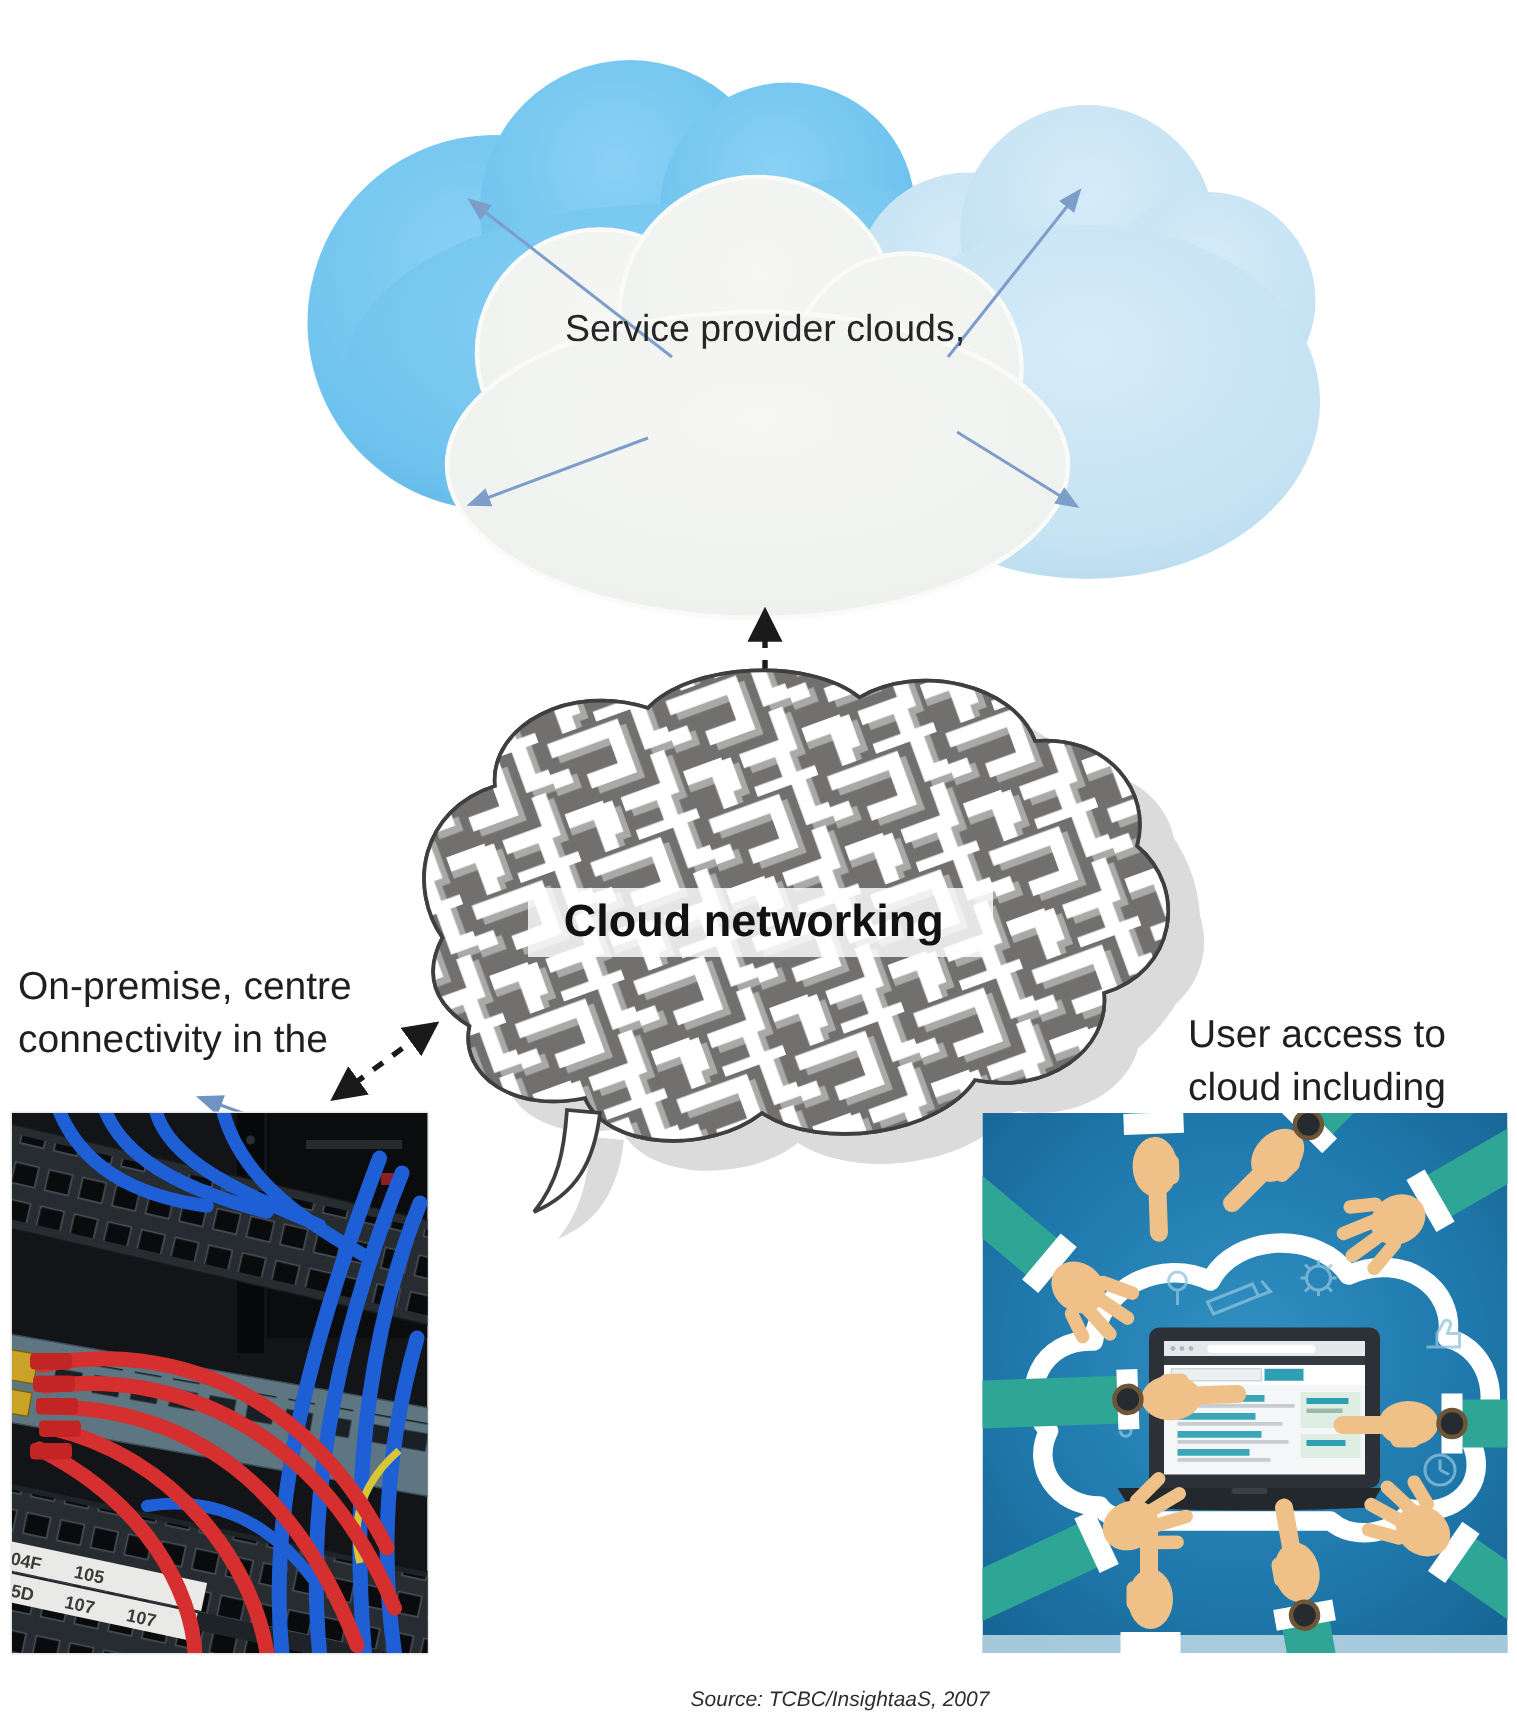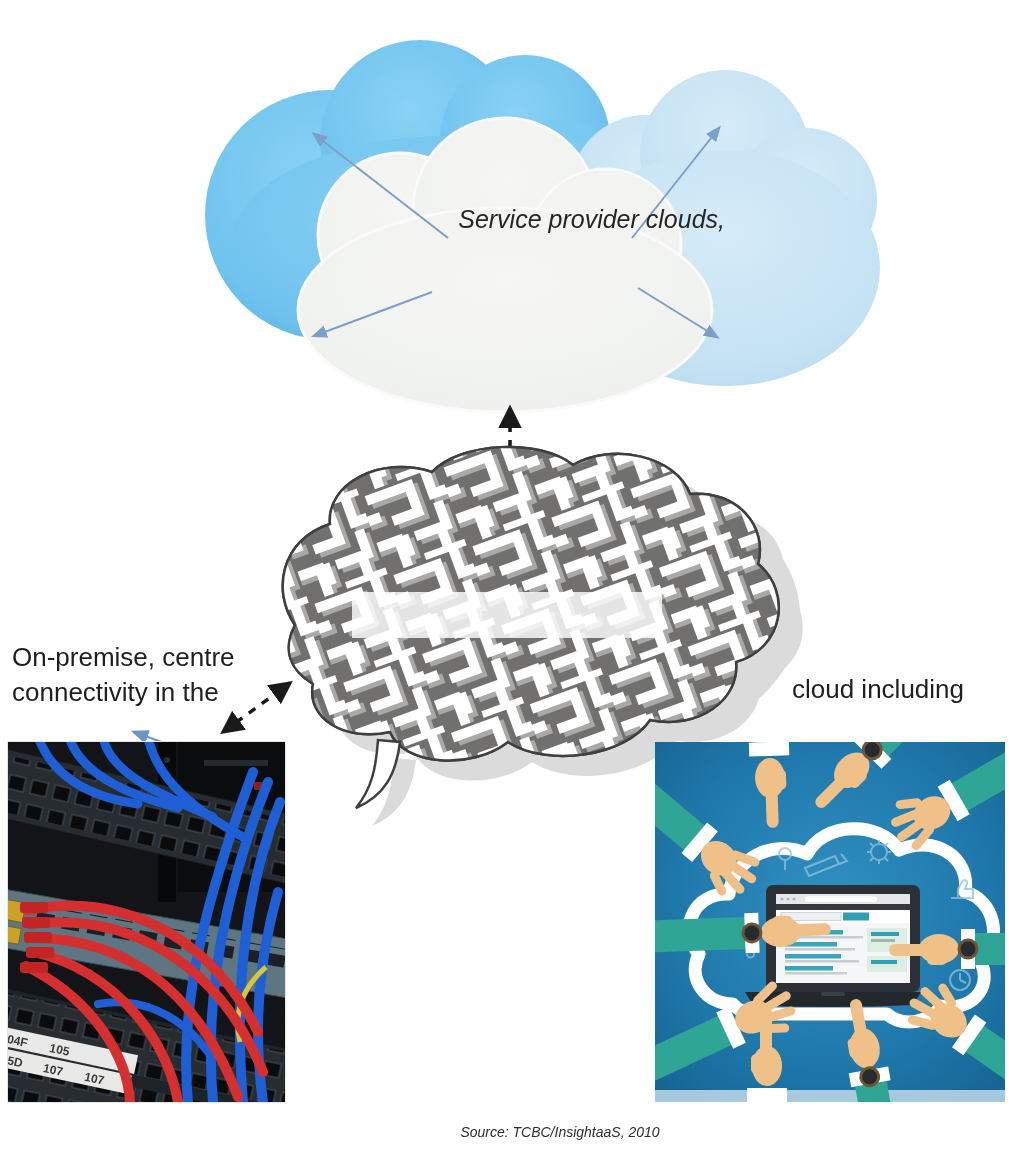--- a/index.html
+++ b/index.html
@@ -3,22 +3,22 @@
 <meta charset="utf-8">
 <style>
   html,body{margin:0;padding:0;background:#ffffff;}
   .canvas{
     position:relative;width:1011px;height:1155px;background:#ffffff;
     font-family:"Liberation Sans", sans-serif;overflow:hidden;
   }
   .scene{position:absolute;left:0;top:0;}
   .txt{position:absolute;color:#222;}
   .cloud-caption{
-    left:295px;top:202px;width:430px;text-align:right;
-    font-size:25px;line-height:35px;font-style:italic;color:#262626;
+    left:295px;top:202px;width:430px;text-align:center;
+    font-size:25px;line-height:35px;color:#262626;
   }
   .bubble-label{
     left:330px;top:594px;width:345px;text-align:center;
     font-size:30px;line-height:42px;font-weight:700;color:#111;
   }
   .left-label{
     left:12px;top:640px;width:250px;font-size:26px;line-height:35px;color:#1f1f1f;
   }
   .right-label{
     left:783px;top:672px;width:190px;text-align:center;
@@ -328,25 +328,27 @@
         <use href="#armPW" transform="translate(-20,195) rotate(-2)"></use>
       </g>
     </g>
   </g>
 </svg>
 
 <div class="txt cloud-caption">
   <div>Service provider clouds,</div>
 </div>
 
+<div class="txt bubble-label">Cloud networking</div>
 
 <div class="txt left-label">
   <div>On-premise, centre</div>
   <div>connectivity in the</div>
 </div>
 
 <div class="txt right-label">
+  <div>User access to</div>
   <div>cloud including</div>
 </div>
 
-<div class="txt source-note">Source: TCBC/InsightaaS, 2010</div>
+<div class="txt source-note">Source: TCBC/InsightaaS, 2007</div>
 
 </div>
 
 </body></html>

